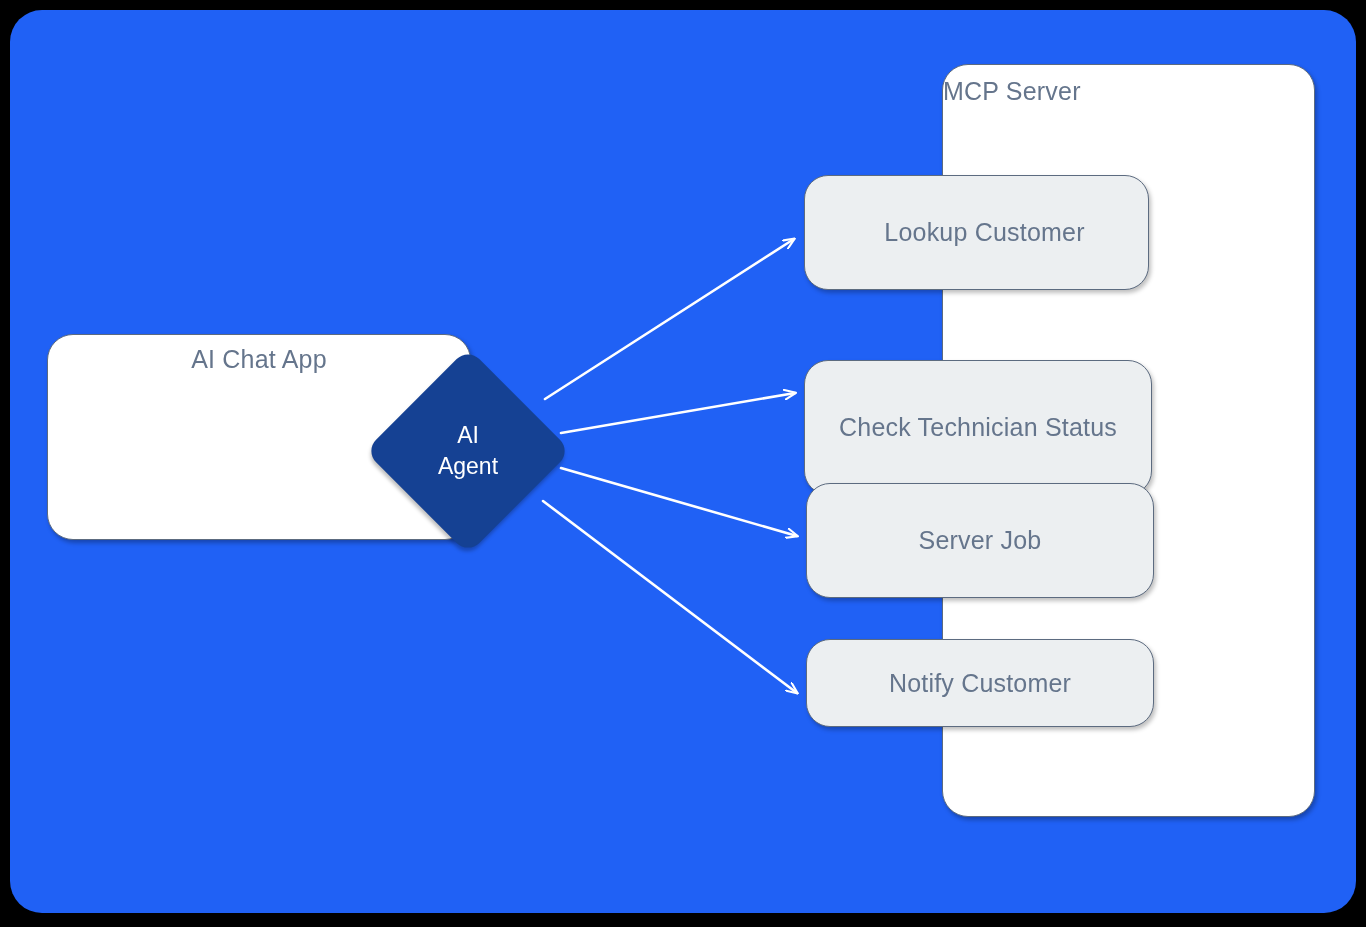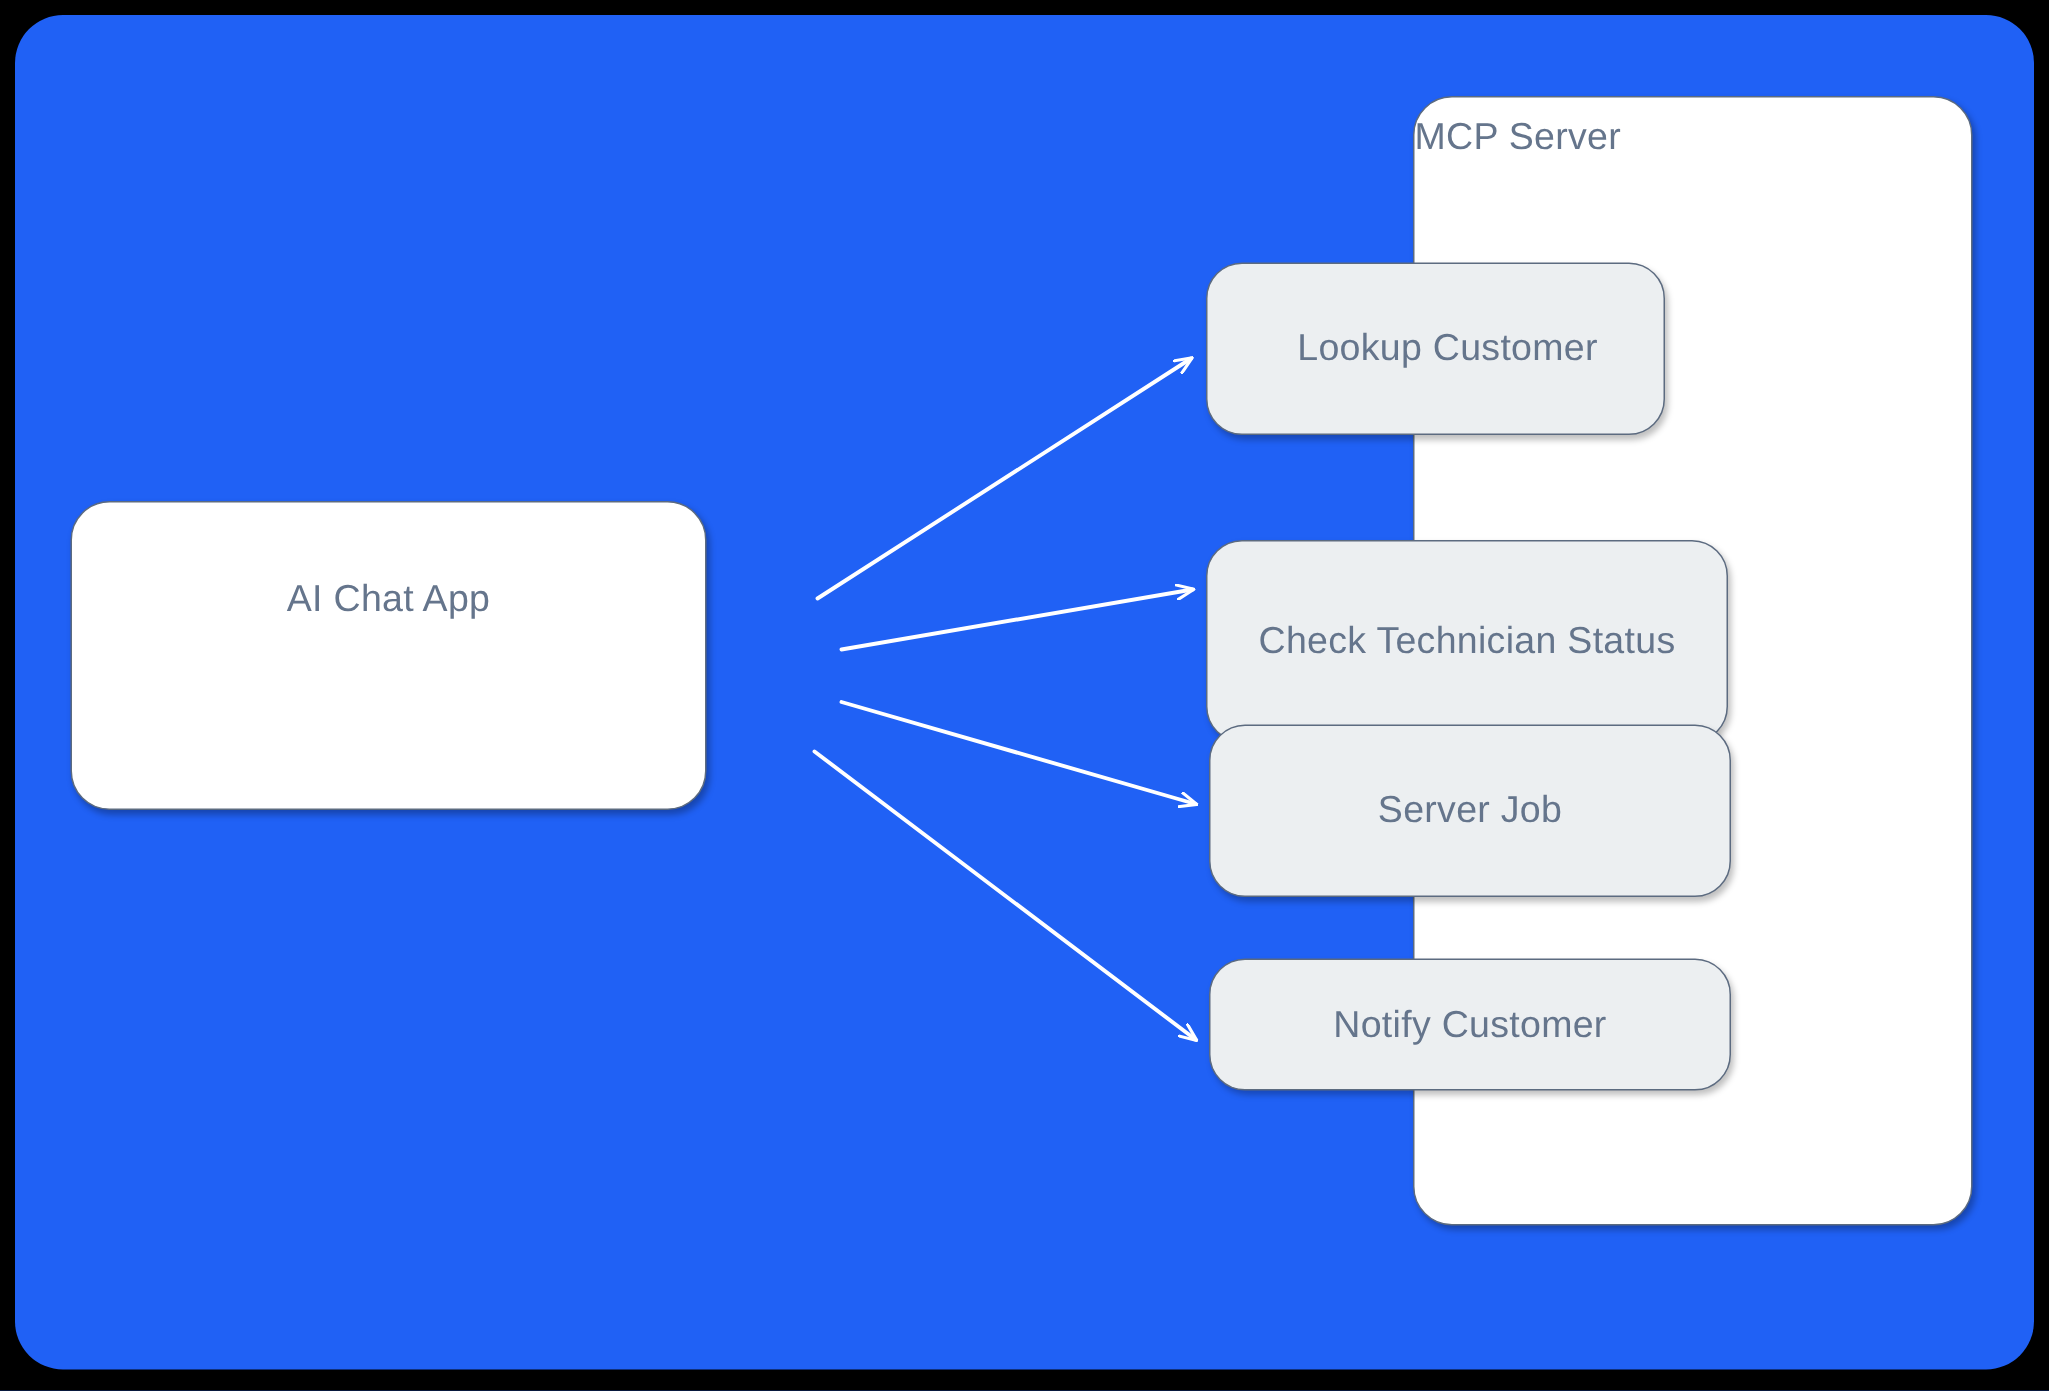--- a/index.html
+++ b/index.html
@@ -65,21 +65,20 @@
   }
   .chat-title {
     position: absolute;
     left: 0;
     top: 10px;
     width: 100%;
     text-align: center;
     font-size: 25px;
     color: #65758c;
     letter-spacing: 0.2px;
-    margin-top: 40px;
   }
   
   .agent-wrap {
     position: absolute;
     left: 378px;
     top: 358px;
     width: 180px;
     height: 186px;
   }
   .agent-diamond {
@@ -116,21 +115,21 @@
     border-radius: 24px;
     box-sizing: border-box;
     display: flex;
     align-items: center;
     justify-content: center;
     color: #65758c;
     font-size: 25px;
     box-shadow: 2px 3px 4px rgba(0,0,0,0.25);
     letter-spacing: 0.2px;
   }
-  #tool-0 { left: 804px; top: 175px; width: 306px; height: 115px; padding-left: 16px; }
+  #tool-0 { left: 804px; top: 175px; width: 345px; height: 115px; padding-left: 16px; }
   #tool-1 { left: 804px; top: 329px; width: 348px; height: 135px; margin-top: 31px; }
   #tool-2 { left: 806px; top: 483px; width: 348px; height: 115px; }
   #tool-3 { left: 806px; top: 639px; width: 348px; height: 88px; }
 
   .edges {
     position: absolute;
     left: 0;
     top: 0;
     width: 1366px;
     height: 927px;
@@ -172,14 +171,21 @@
   <div class="tool-box" id="tool-1">
     <span>Check Technician Status</span>
   </div>
   <div class="tool-box" id="tool-2">
     <span>Server Job</span>
   </div>
   <div class="tool-box" id="tool-3">
     <span>Notify Customer</span>
   </div>
 
+  <div class="agent-wrap">
+    <div class="agent-diamond"></div>
+    <div class="agent-label">
+      <span>AI</span>
+      <span>Agent</span>
+    </div>
+  </div>
 
 </div>
 
 </body></html>

